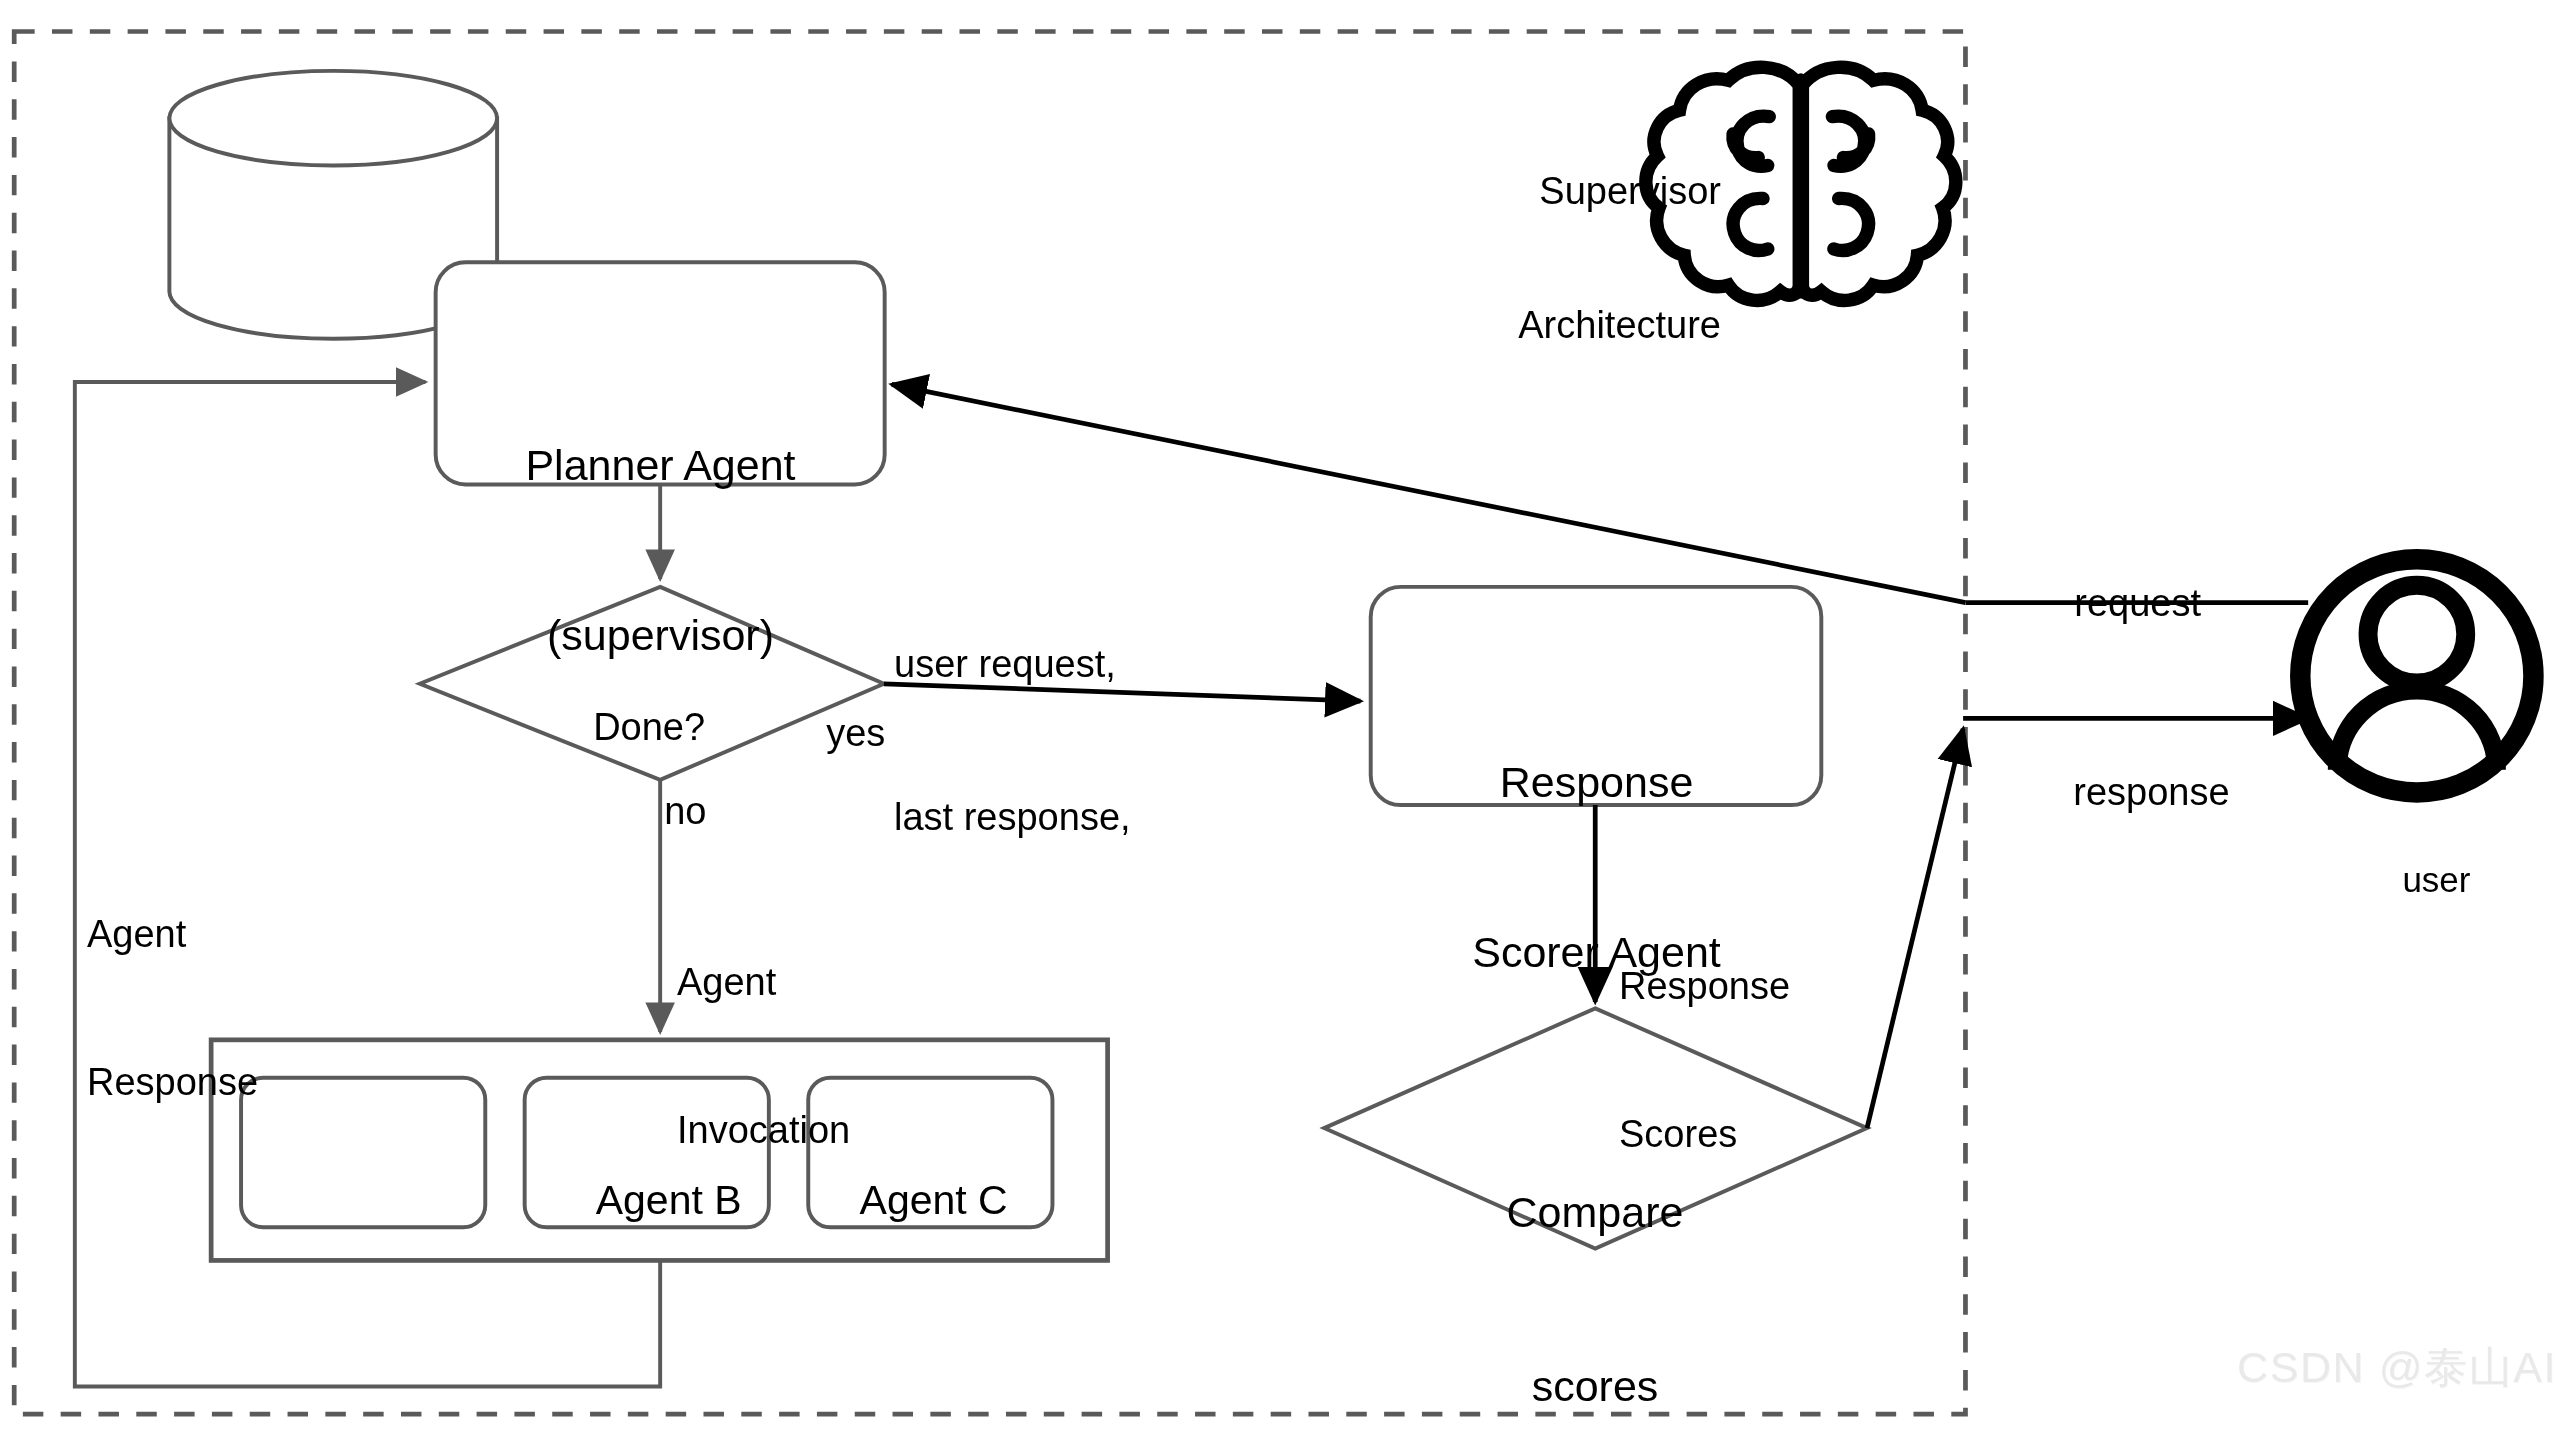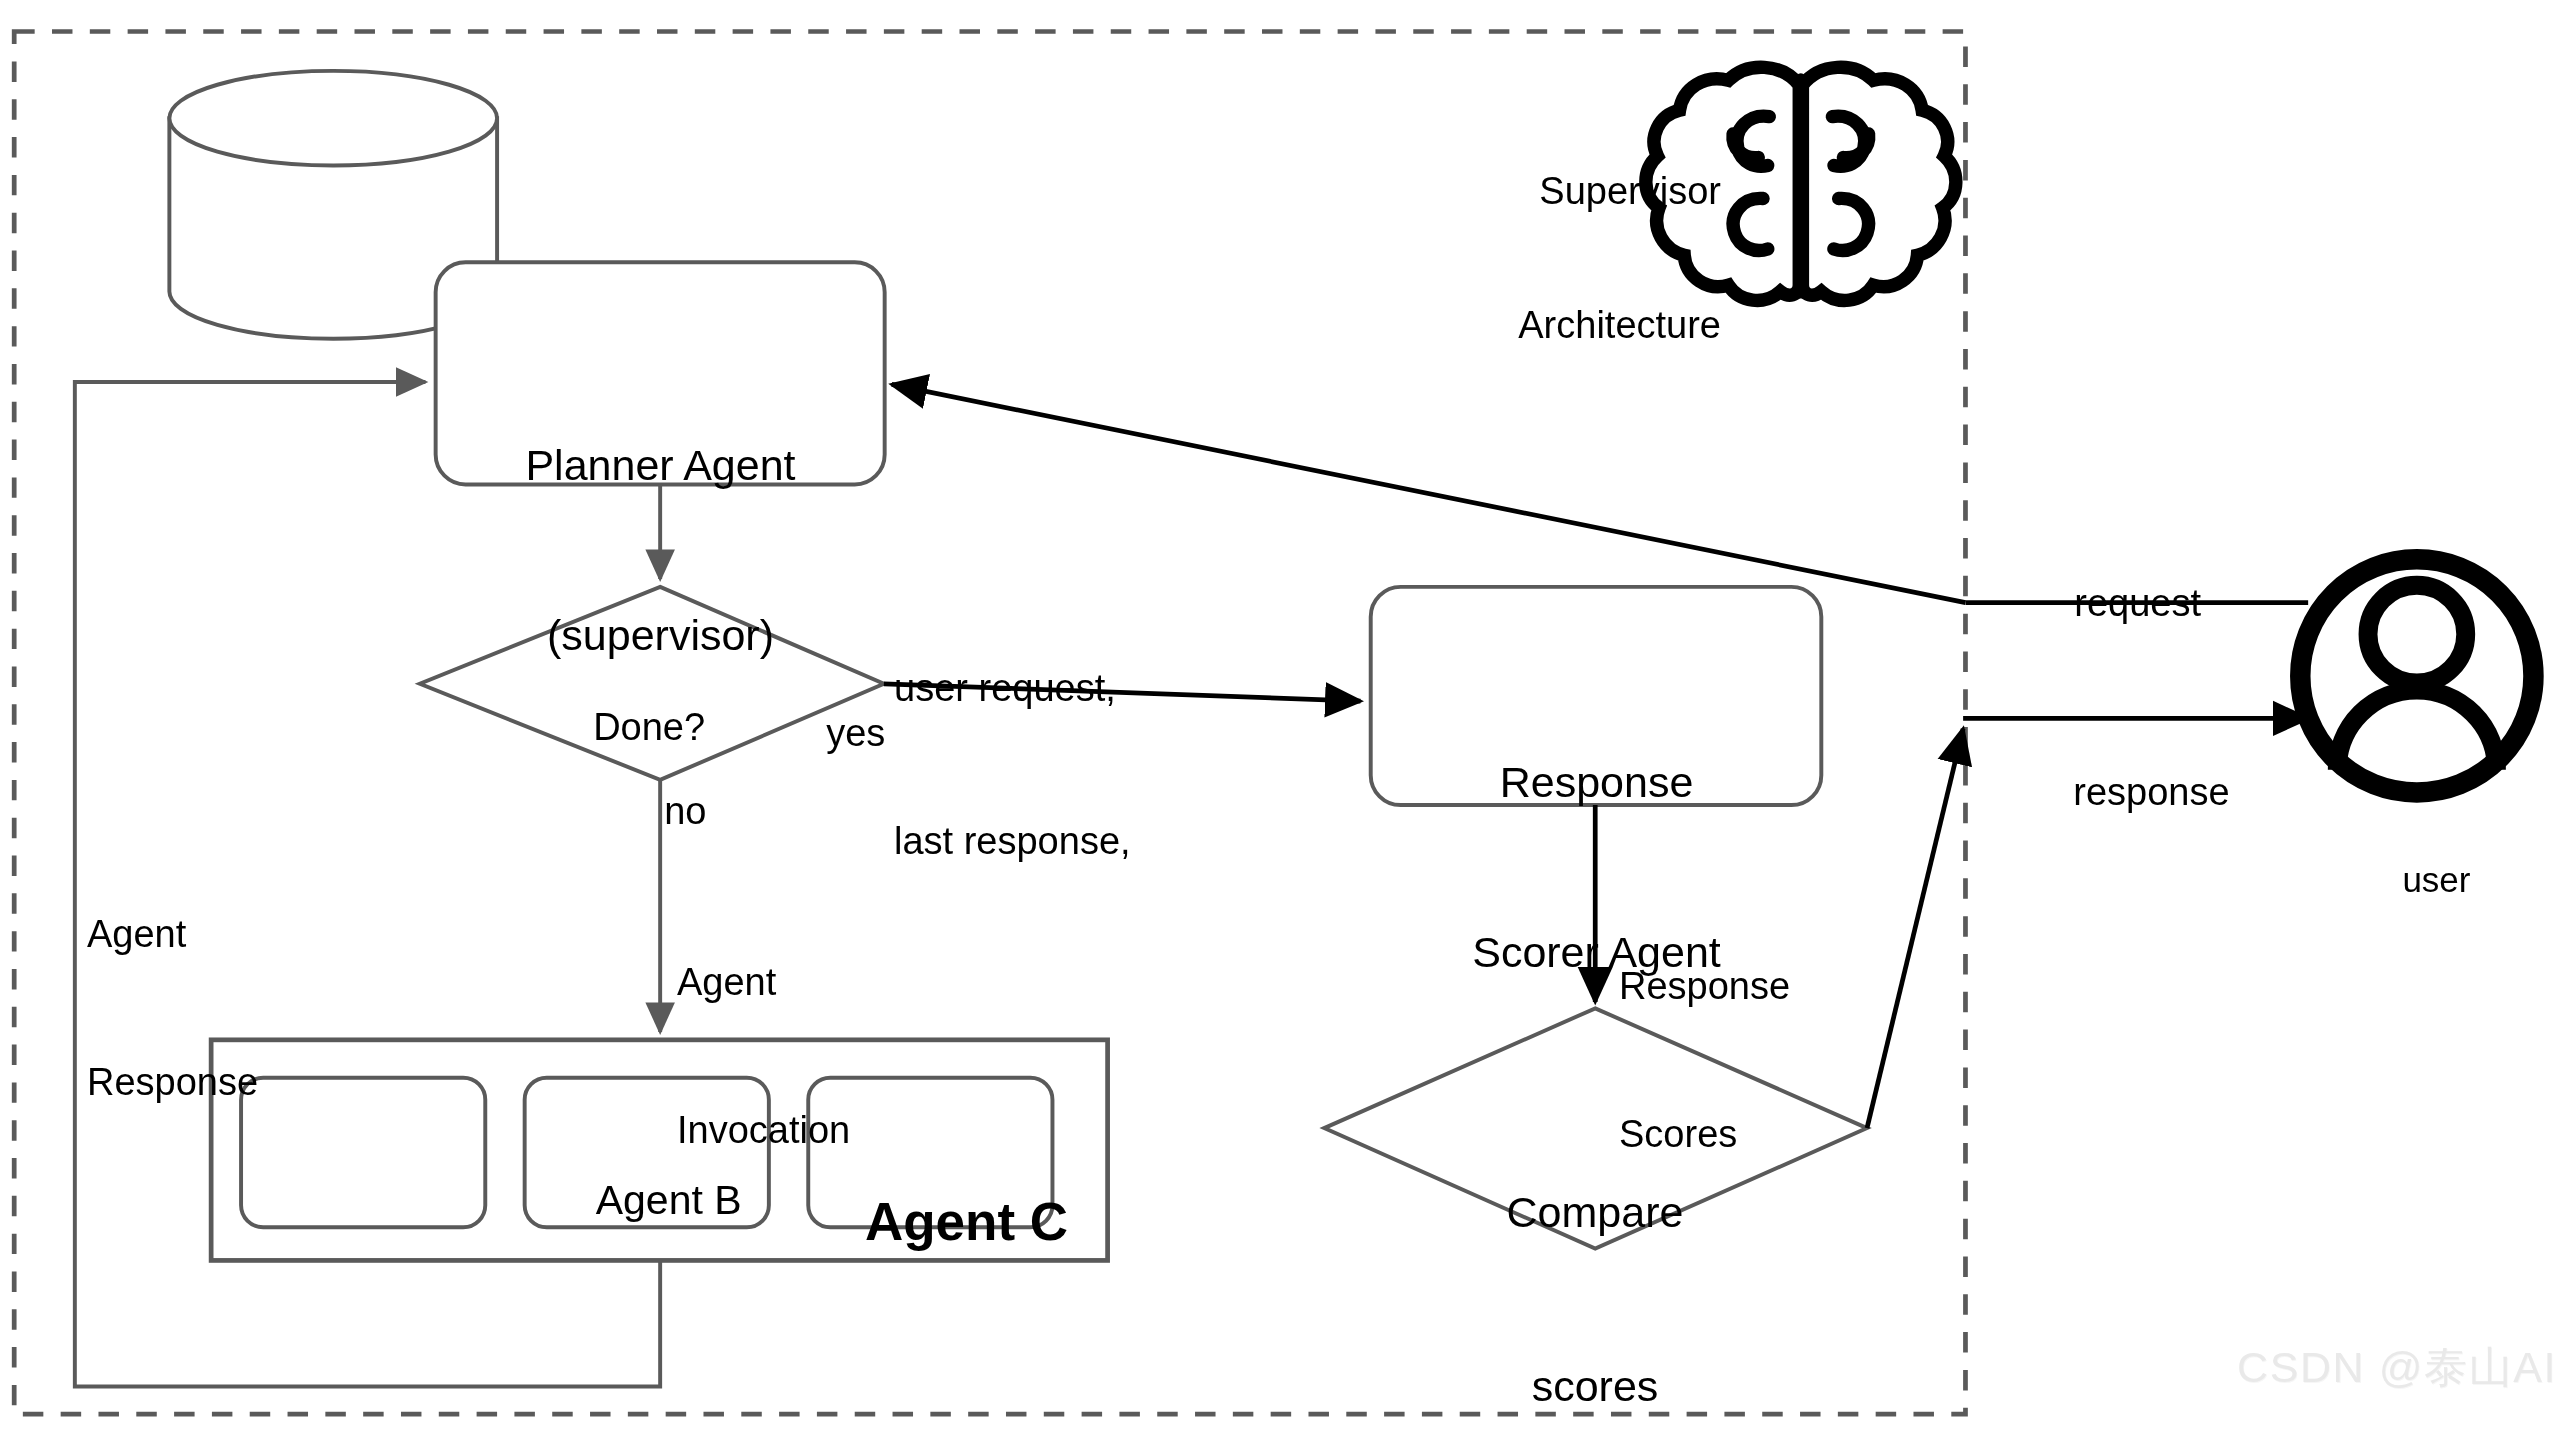--- a/index.html
+++ b/index.html
@@ -115,21 +115,21 @@
   <div class="lbl" style="left:677px;top:859px;font-size:38px;line-height:1.3;">
     <div>Agent</div>
     <div>Invocation</div>
   </div>
 
   <div class="lbl" style="left:87px;top:811px;font-size:38px;line-height:1.3;">
     <div>Agent</div>
     <div>Response</div>
   </div>
 
-  <div class="lbl" style="left:894px;top:561px;font-size:38px;line-height:1.34;">
+  <div class="lbl" style="left:894px;top:537px;font-size:38px;line-height:1.34;">
     <div>user request,</div>
     <div>last response,</div>
   </div>
 
   <div class="lbl c" style="left:1371px;top:640px;width:451px;font-size:43px;line-height:1.32;">
     <div>Response</div>
     <div>Scorer Agent</div>
   </div>
 
   <div class="lbl" style="left:1619px;top:863px;font-size:38px;line-height:1.3;">
@@ -138,21 +138,21 @@
   </div>
 
   <div class="lbl c" style="left:1386px;top:1067px;width:418px;font-size:43px;line-height:1.35;">
     <div>Compare</div>
     <div>scores</div>
   </div>
 
   <div class="lbl c" style="left:525px;top:1128px;width:244px;font-size:41px;">
     <span>Agent B</span>
   </div>
-  <div class="lbl c" style="left:808px;top:1128px;width:244px;font-size:53px;font-weight:bold;">
+  <div class="lbl c" style="left:790px;top:1128px;width:244px;font-size:41px;">
     <span>Agent C</span>
   </div>
 
   <div class="lbl" style="left:2032px;top:536px;font-size:38px;">
     <span>request</span>
   </div>
 
   <div class="lbl" style="left:2031px;top:725px;font-size:38px;">
     <span>response</span>
   </div>

